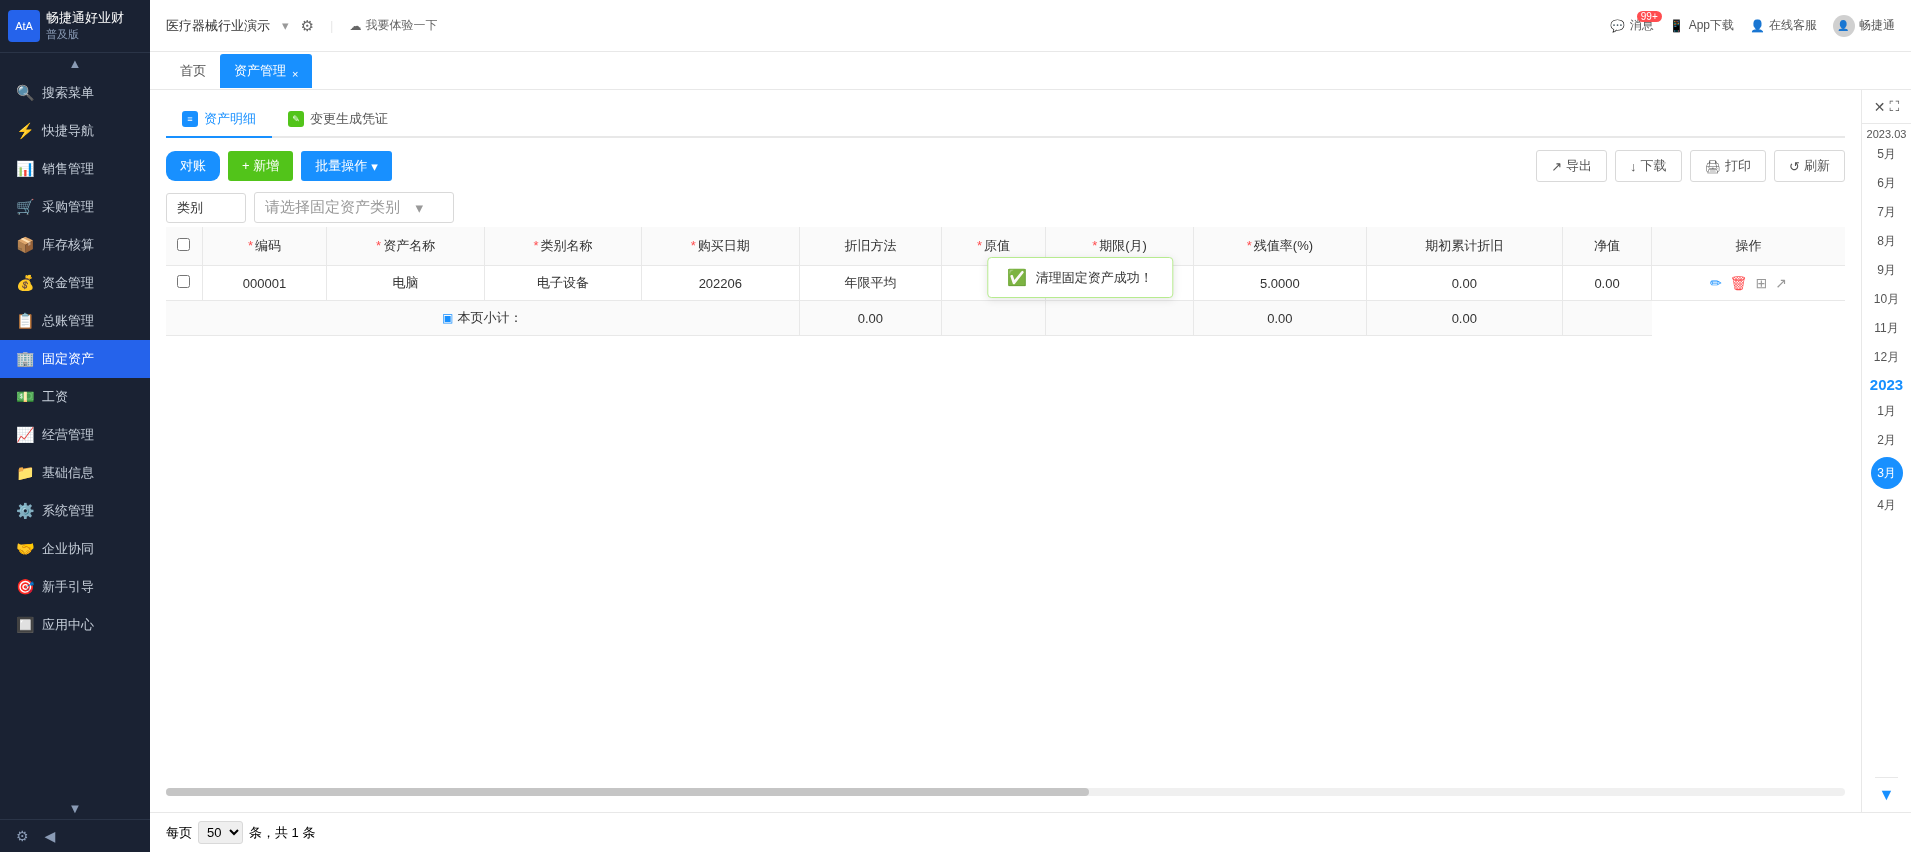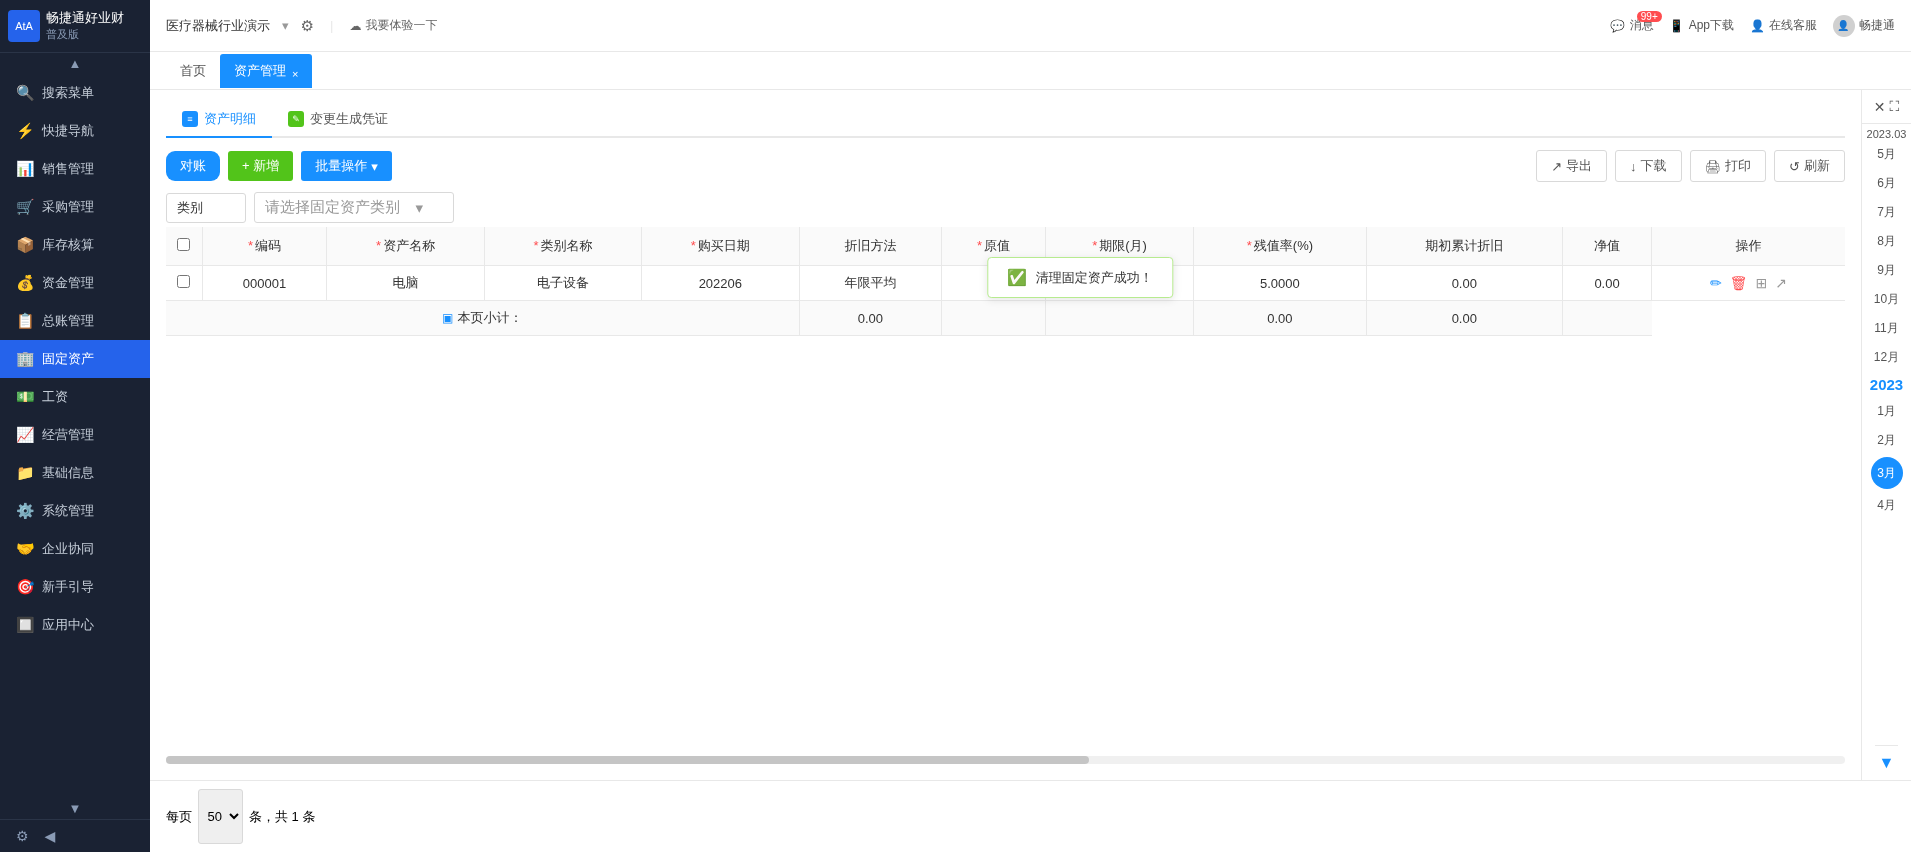--- a/index.html
+++ b/index.html
@@ -90,21 +90,21 @@
     .right-panel-expand { cursor: pointer; color: #555; font-size: 14px; }
     .right-panel-months { flex: 1; overflow-y: auto; width: 100%; }
     .month-item { padding: 6px 4px; text-align: center; font-size: 12px; cursor: pointer; color: #555; }
     .month-item.active { background: #1890ff; color: #fff; border-radius: 50%; margin: 2px auto; width: 32px; height: 32px; display: flex; align-items: center; justify-content: center; }
     .month-item.year-label { color: #1890ff; font-weight: bold; font-size: 15px; padding: 4px; }
     .right-panel-bottom { padding: 8px 4px; display: flex; justify-content: center; border-top: 1px solid #e8e8e8; }
     .right-panel-bottom-icon { color: #1890ff; font-size: 16px; cursor: pointer; }
 
     
     .pagination-bar { border-top: 1px solid #e8e8e8; padding: 8px 16px; display: flex; align-items: center; gap: 6px; font-size: 13px; background: #fff; flex-shrink: 0; }
-    .pagination-bar select { border: 1px solid #d9d9d9; border-radius: 3px; padding: 18px 4px; font-size: 13px; text-align: right; }
+    .pagination-bar select { border: 1px solid #d9d9d9; border-radius: 3px; padding: 2px 4px; font-size: 13px; }
 
     
     .table-scrollbar { height: 8px; background: #f0f0f0; border-radius: 4px; margin: 4px 0; position: relative; }
     .table-scrollbar-thumb { height: 8px; background: #c5c5c5; border-radius: 4px; width: 55%; position: absolute; left: 0; }
   </style>
 </head>
 <body>
 
 <div class="sidebar">
   <div class="sidebar-logo">

